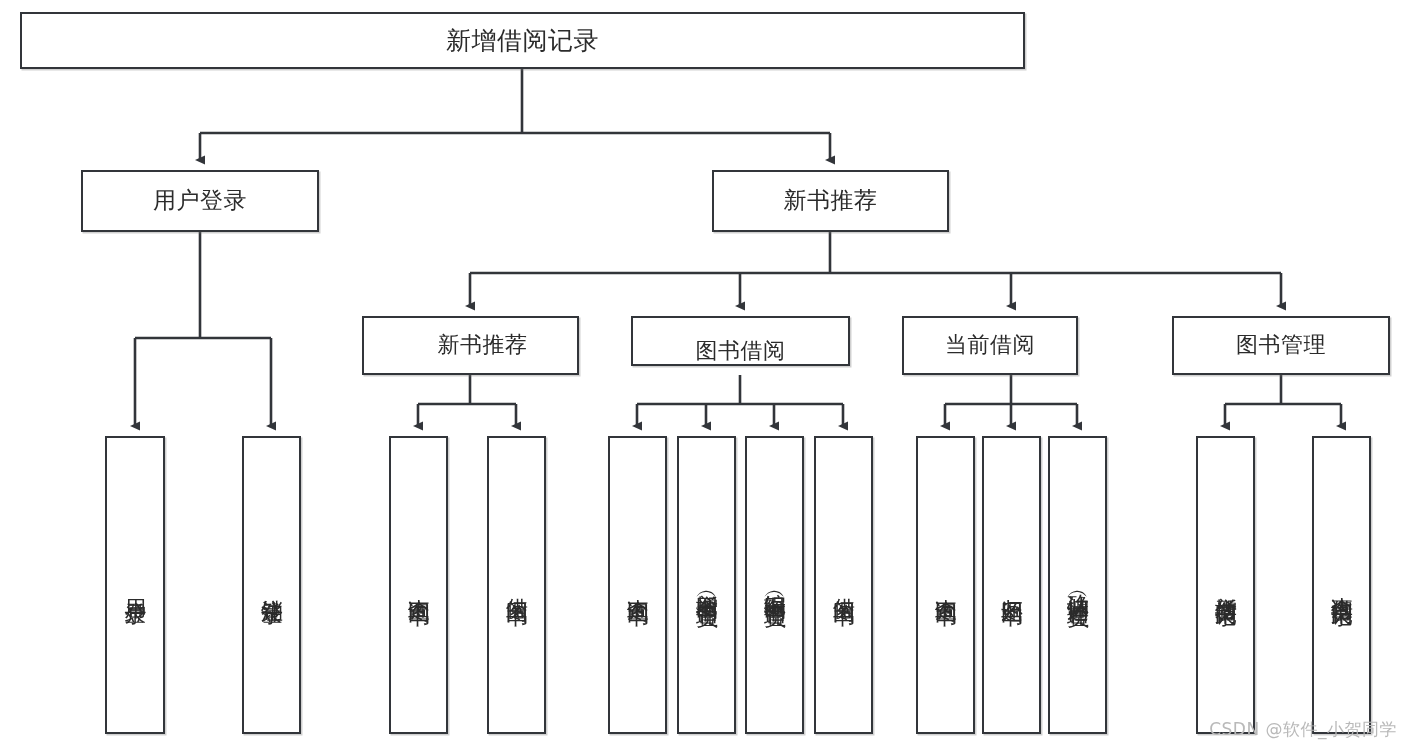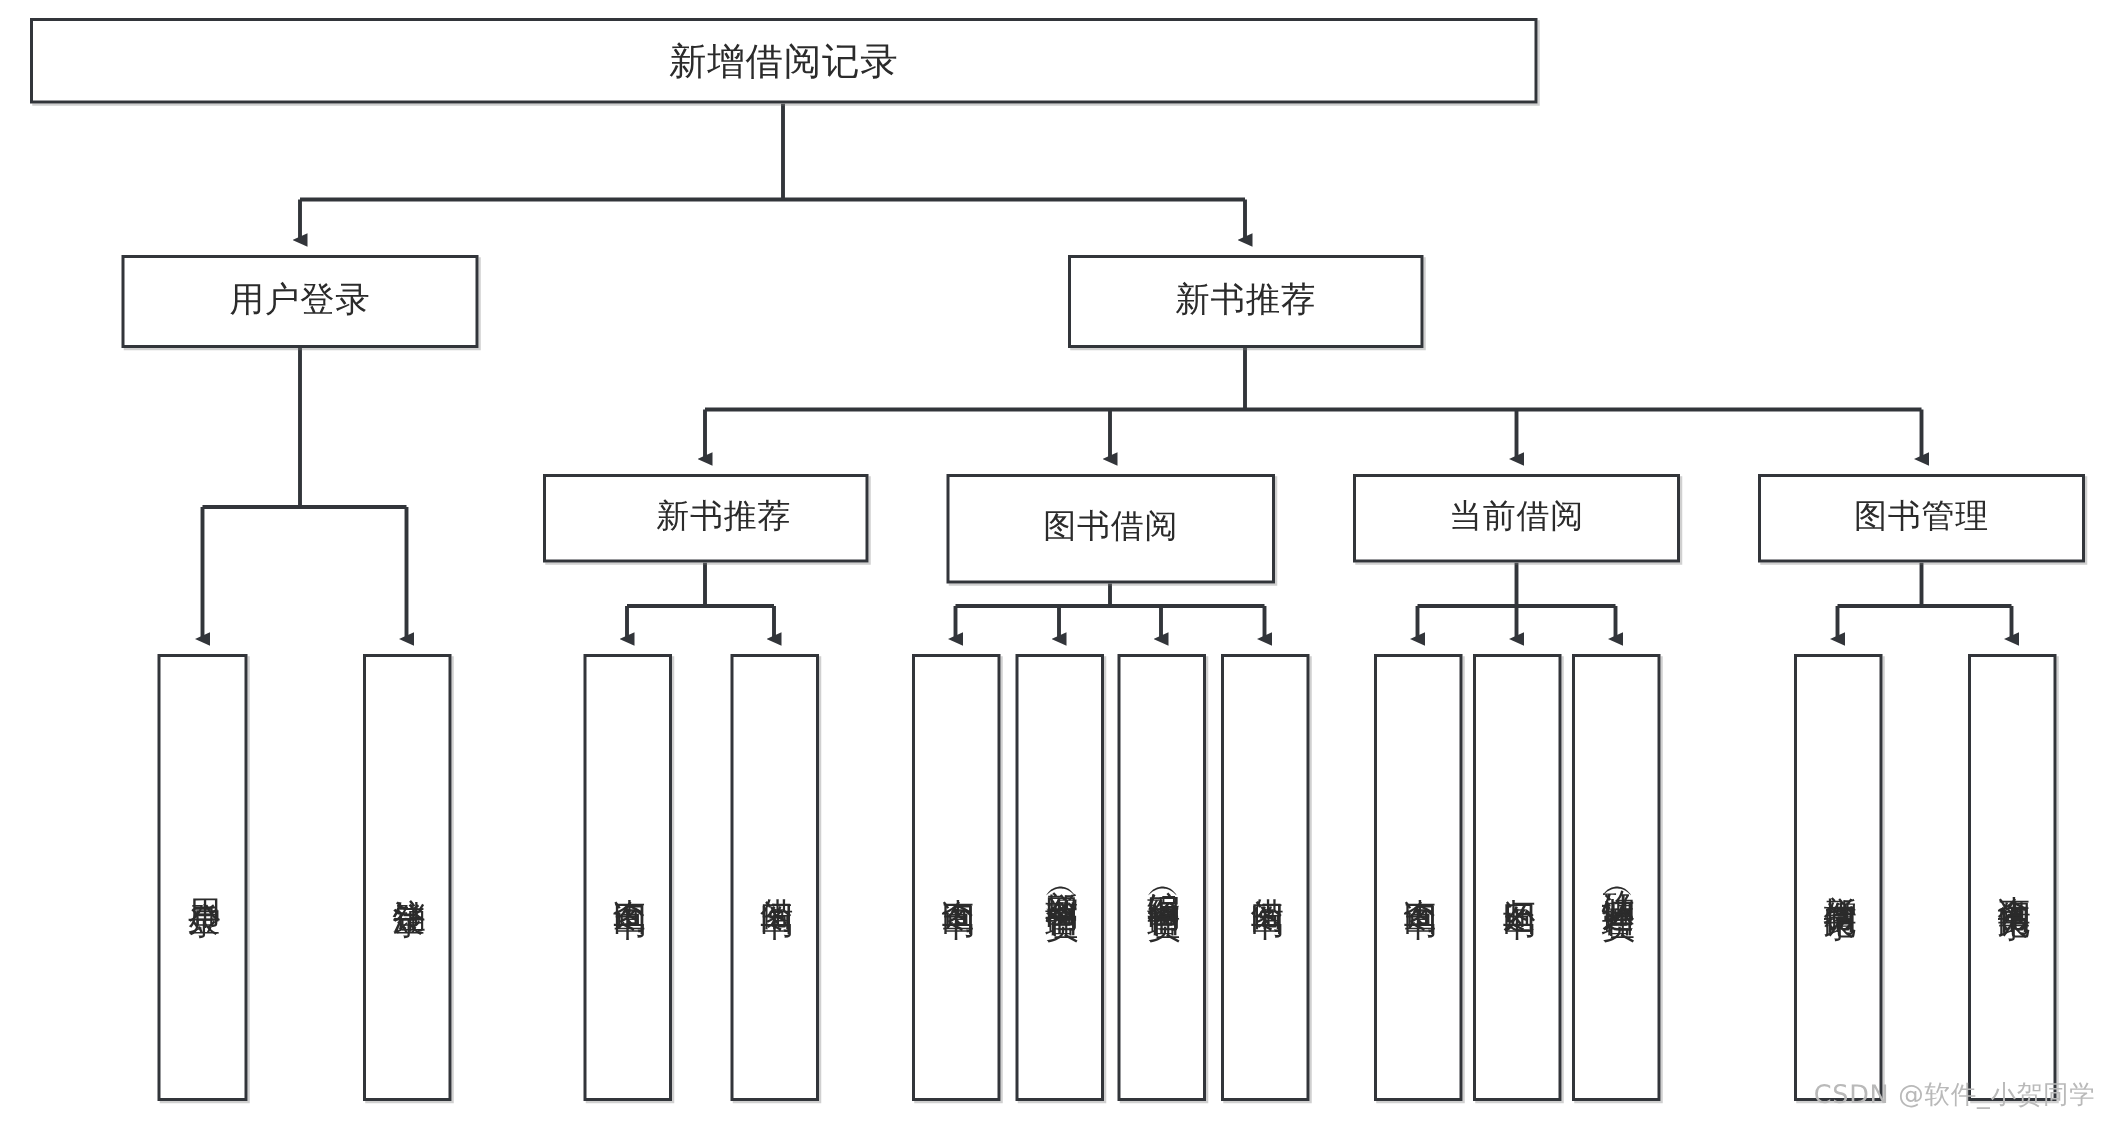--- a/index.html
+++ b/index.html
@@ -130,24 +130,24 @@
   <div class="node level-2" style="left:81px; top:170px; width:238px; height:62px;">
     <span class="node-label">用户登录</span>
   </div>
   <div class="node level-2" style="left:712px; top:170px; width:237px; height:62px;">
     <span class="node-label">新书推荐</span>
   </div>
 
   <div class="node level-3" style="left:362px; top:316px; width:217px; height:59px;padding-left:24px;">
     <span class="node-label">新书推荐</span>
   </div>
-  <div class="node level-3" style="left:631px; top:316px; width:219px; height:73px;">
+  <div class="node level-3" style="left:631px; top:316px; width:219px; height:50px;align-items:flex-end;">
     <span class="node-label">图书借阅</span>
   </div>
-  <div class="node level-3" style="left:902px; top:316px; width:218px; height:59px;">
+  <div class="node level-3" style="left:902px; top:316px; width:176px; height:59px;">
     <span class="node-label">当前借阅</span>
   </div>
   <div class="node level-3" style="left:1172px; top:316px; width:218px; height:59px;">
     <span class="node-label">图书管理</span>
   </div>
 
   <div class="node leaf" style="left:105px; top:436px; width:60px; height:298px;">
     <span class="node-label">用户登录</span>
   </div>
   <div class="node leaf" style="left:242px; top:436px; width:59px; height:298px;">

